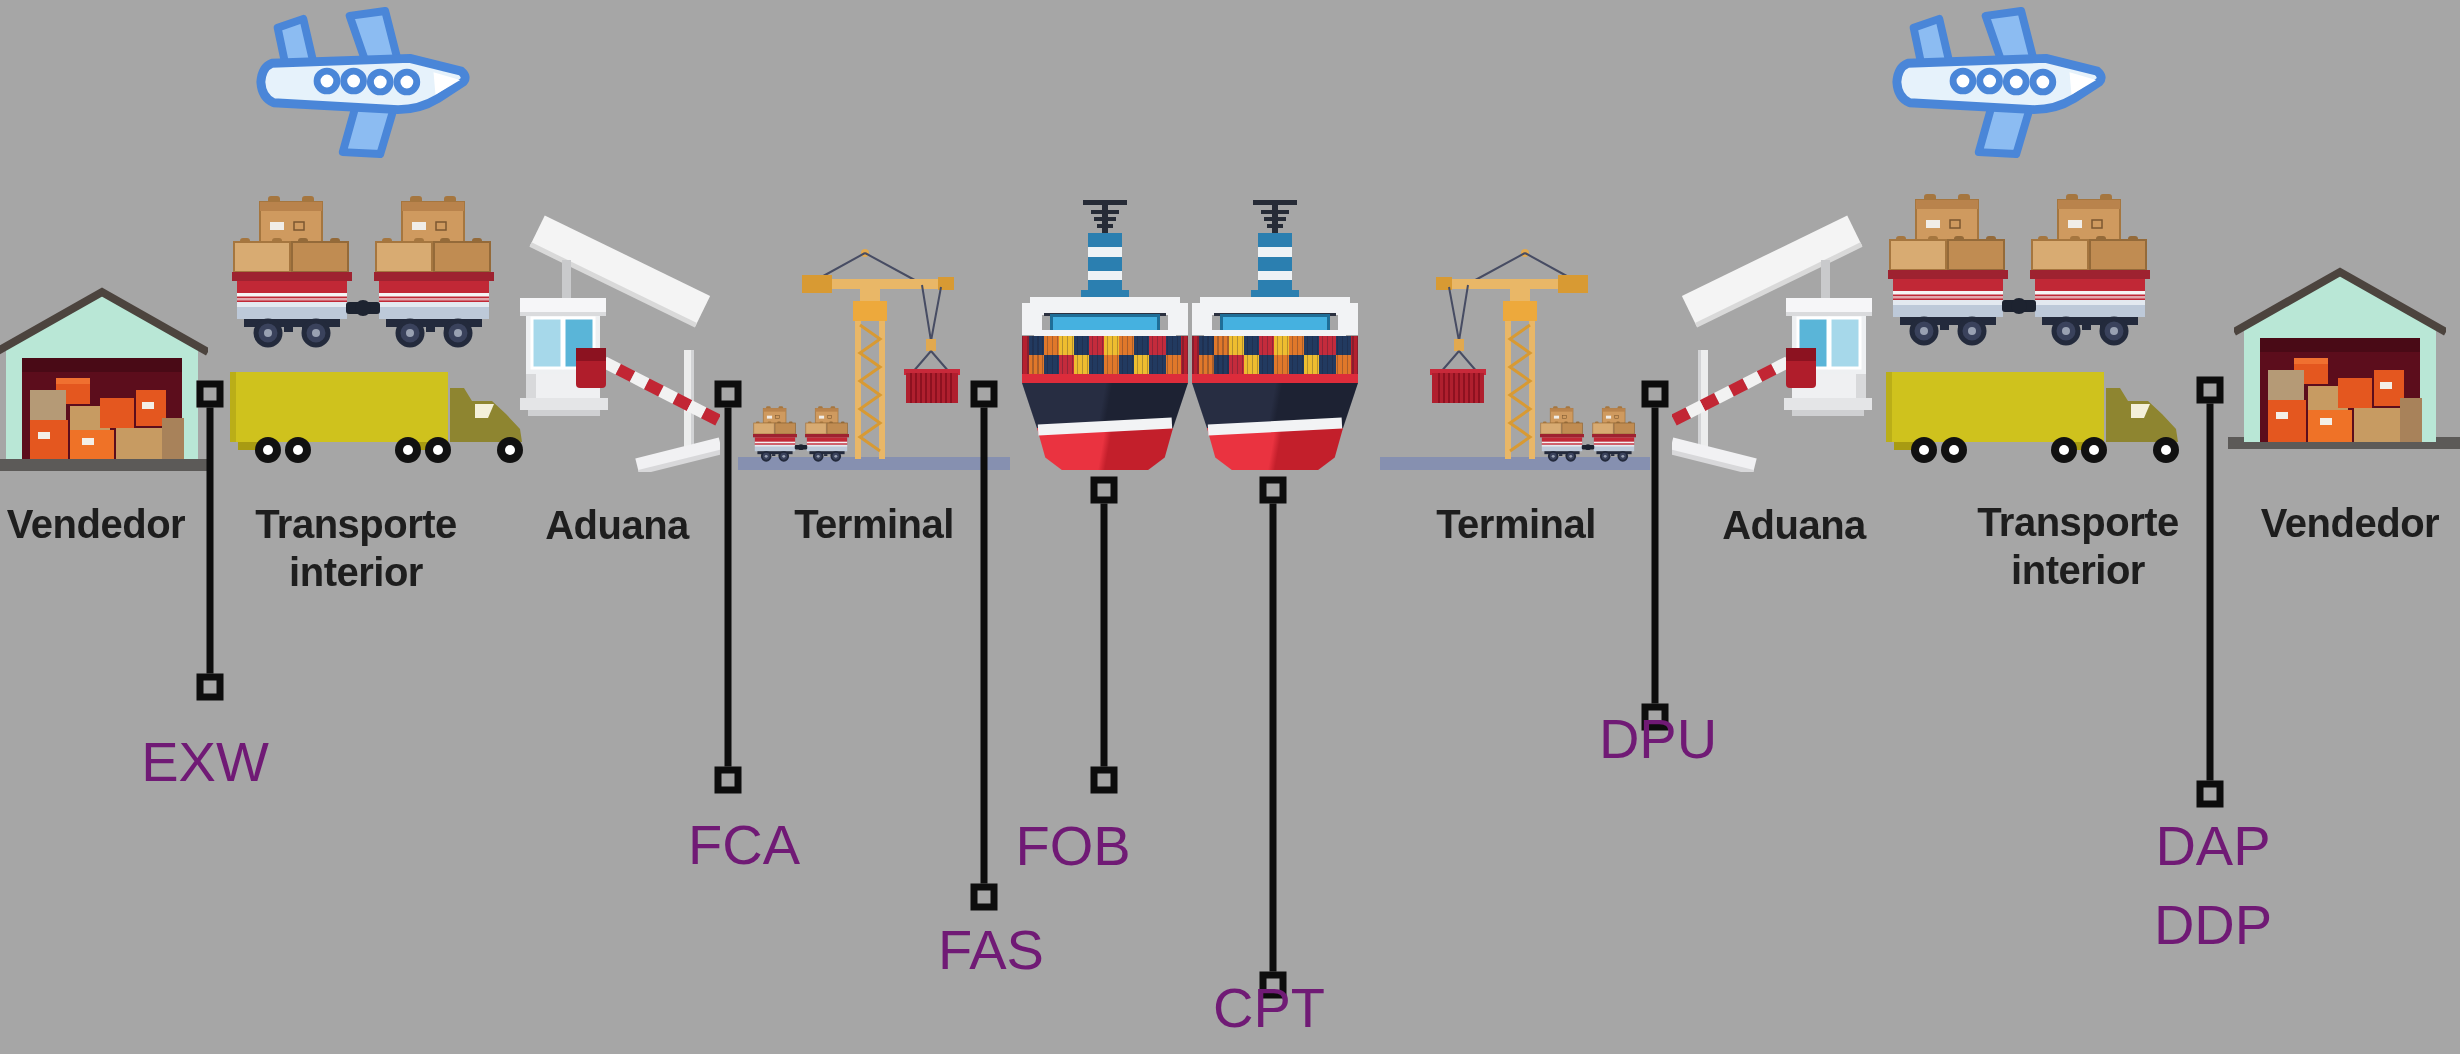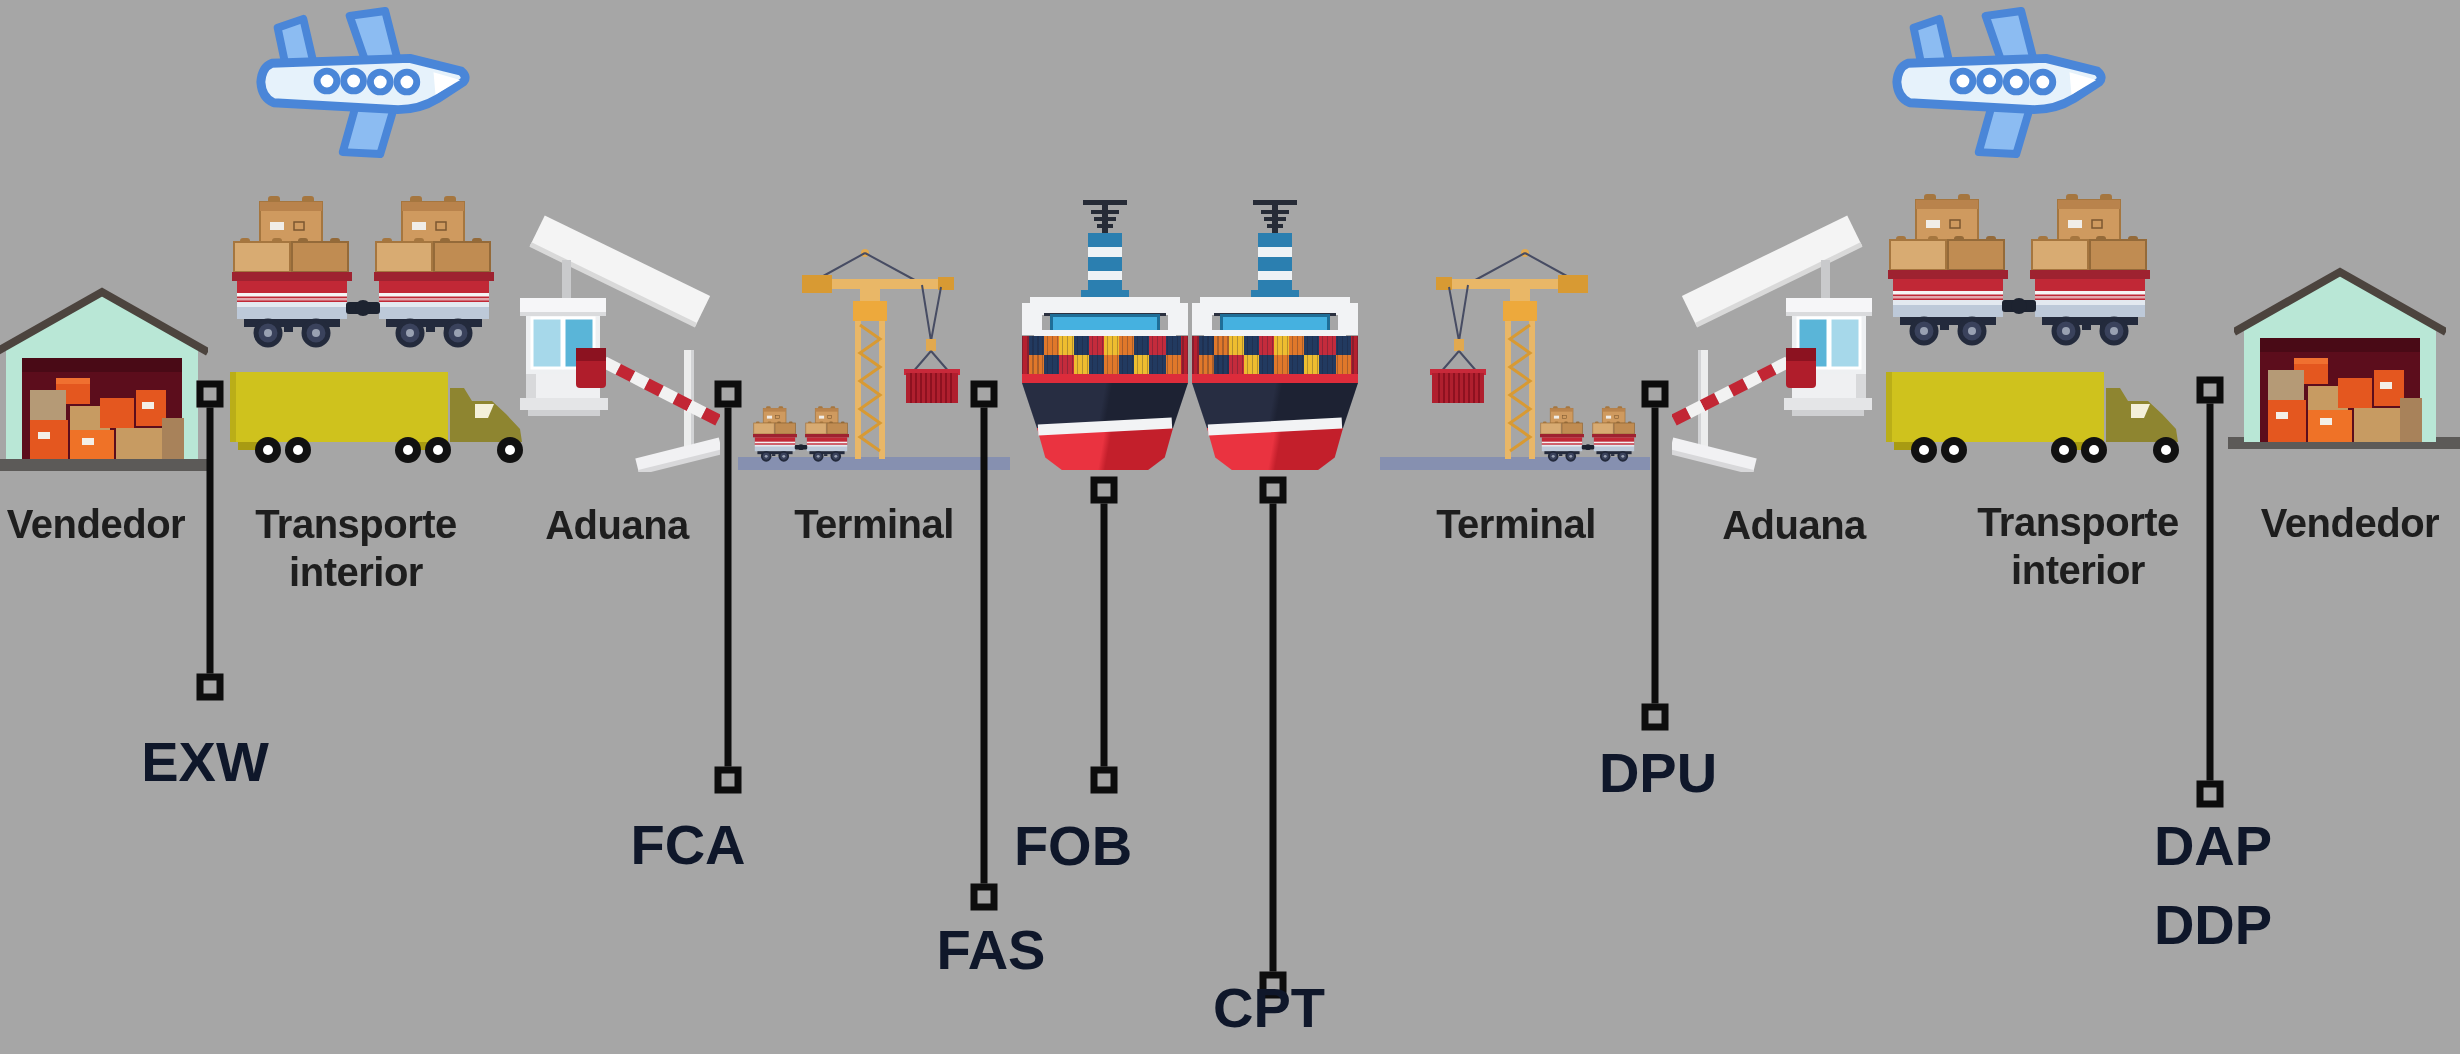--- a/index.html
+++ b/index.html
@@ -2,22 +2,22 @@
 <html><head>
 <meta charset="utf-8">
 <style>
   html,body{margin:0;padding:0;background:#a6a6a6;}
   .scene{position:relative;width:2460px;height:1054px;background:#a6a6a6;overflow:hidden;
          font-family:"Liberation Sans",sans-serif;}
   .asset{position:absolute;}
   svg.flip{transform:scaleX(-1);}
   .station{position:absolute;transform:translateX(-50%);font-weight:bold;font-size:40px;
            color:#1e1e1e;text-align:center;line-height:1.2;white-space:nowrap;letter-spacing:-0.5px;}
-  .term{position:absolute;transform:translateX(-50%);font-weight:bold;font-size:56px;
-        color:#0f172a;line-height:1;white-space:nowrap;}
+  .term{position:absolute;transform:translateX(-50%);font-weight:normal;font-size:56px;
+        color:#701a75;line-height:1;white-space:nowrap;}
   .vline{position:absolute;width:7px;background:#0d0d0d;transform:translateX(-50%);}
   .sq{position:absolute;width:27px;height:27px;border:7px solid #0d0d0d;box-sizing:border-box;
       background:#a6a6a6;transform:translate(-50%,-50%);}
   .ground{position:absolute;background:#5c5a58;}
   .platform{position:absolute;background:#8690b0;height:13px;}
   
   .ship{position:absolute;width:166px;height:270px;overflow:hidden;}
   .ship div{position:absolute;}
   .mastpole{left:80px;top:0;width:6px;height:42px;background:#262b36;}
   .mast-t{left:61px;top:0;width:44px;height:5px;background:#262b36;}
@@ -318,21 +318,21 @@
     <div class="vline" style="left:210px;top:407px;height:267px"></div>
     <div class="sq" style="left:210px;top:394px"></div>
     <div class="sq" style="left:210px;top:687px"></div>
     <div class="term" style="left:205px;top:734px">EXW</div>
   </div>
 
   <div>
     <div class="vline" style="left:728px;top:407px;height:360px"></div>
     <div class="sq" style="left:728px;top:394px"></div>
     <div class="sq" style="left:728px;top:780px"></div>
-    <div class="term" style="left:688px;top:817px">FCA</div>
+    <div class="term" style="left:744px;top:817px">FCA</div>
   </div>
 
   <div>
     <div class="vline" style="left:984px;top:407px;height:477px"></div>
     <div class="sq" style="left:984px;top:394px"></div>
     <div class="sq" style="left:984px;top:897px"></div>
     <div class="term" style="left:991px;top:922px">FAS</div>
   </div>
 
   <div>
@@ -346,21 +346,21 @@
     <div class="vline" style="left:1273px;top:503px;height:469px"></div>
     <div class="sq" style="left:1273px;top:490px"></div>
     <div class="sq" style="left:1273px;top:985px"></div>
     <div class="term" style="left:1269px;top:980px">CPT</div>
   </div>
 
   <div>
     <div class="vline" style="left:1655px;top:407px;height:297px"></div>
     <div class="sq" style="left:1655px;top:394px"></div>
     <div class="sq" style="left:1655px;top:717px"></div>
-    <div class="term" style="left:1658px;top:745px">DPU</div>
+    <div class="term" style="left:1658px;top:711px">DPU</div>
   </div>
 
   <div>
     <div class="vline" style="left:2210px;top:403px;height:378px"></div>
     <div class="sq" style="left:2210px;top:390px"></div>
     <div class="sq" style="left:2210px;top:794px"></div>
     <div class="term" style="left:2213px;top:818px">DAP</div>
     <div class="term" style="left:2213px;top:897px">DDP</div>
   </div>
 

